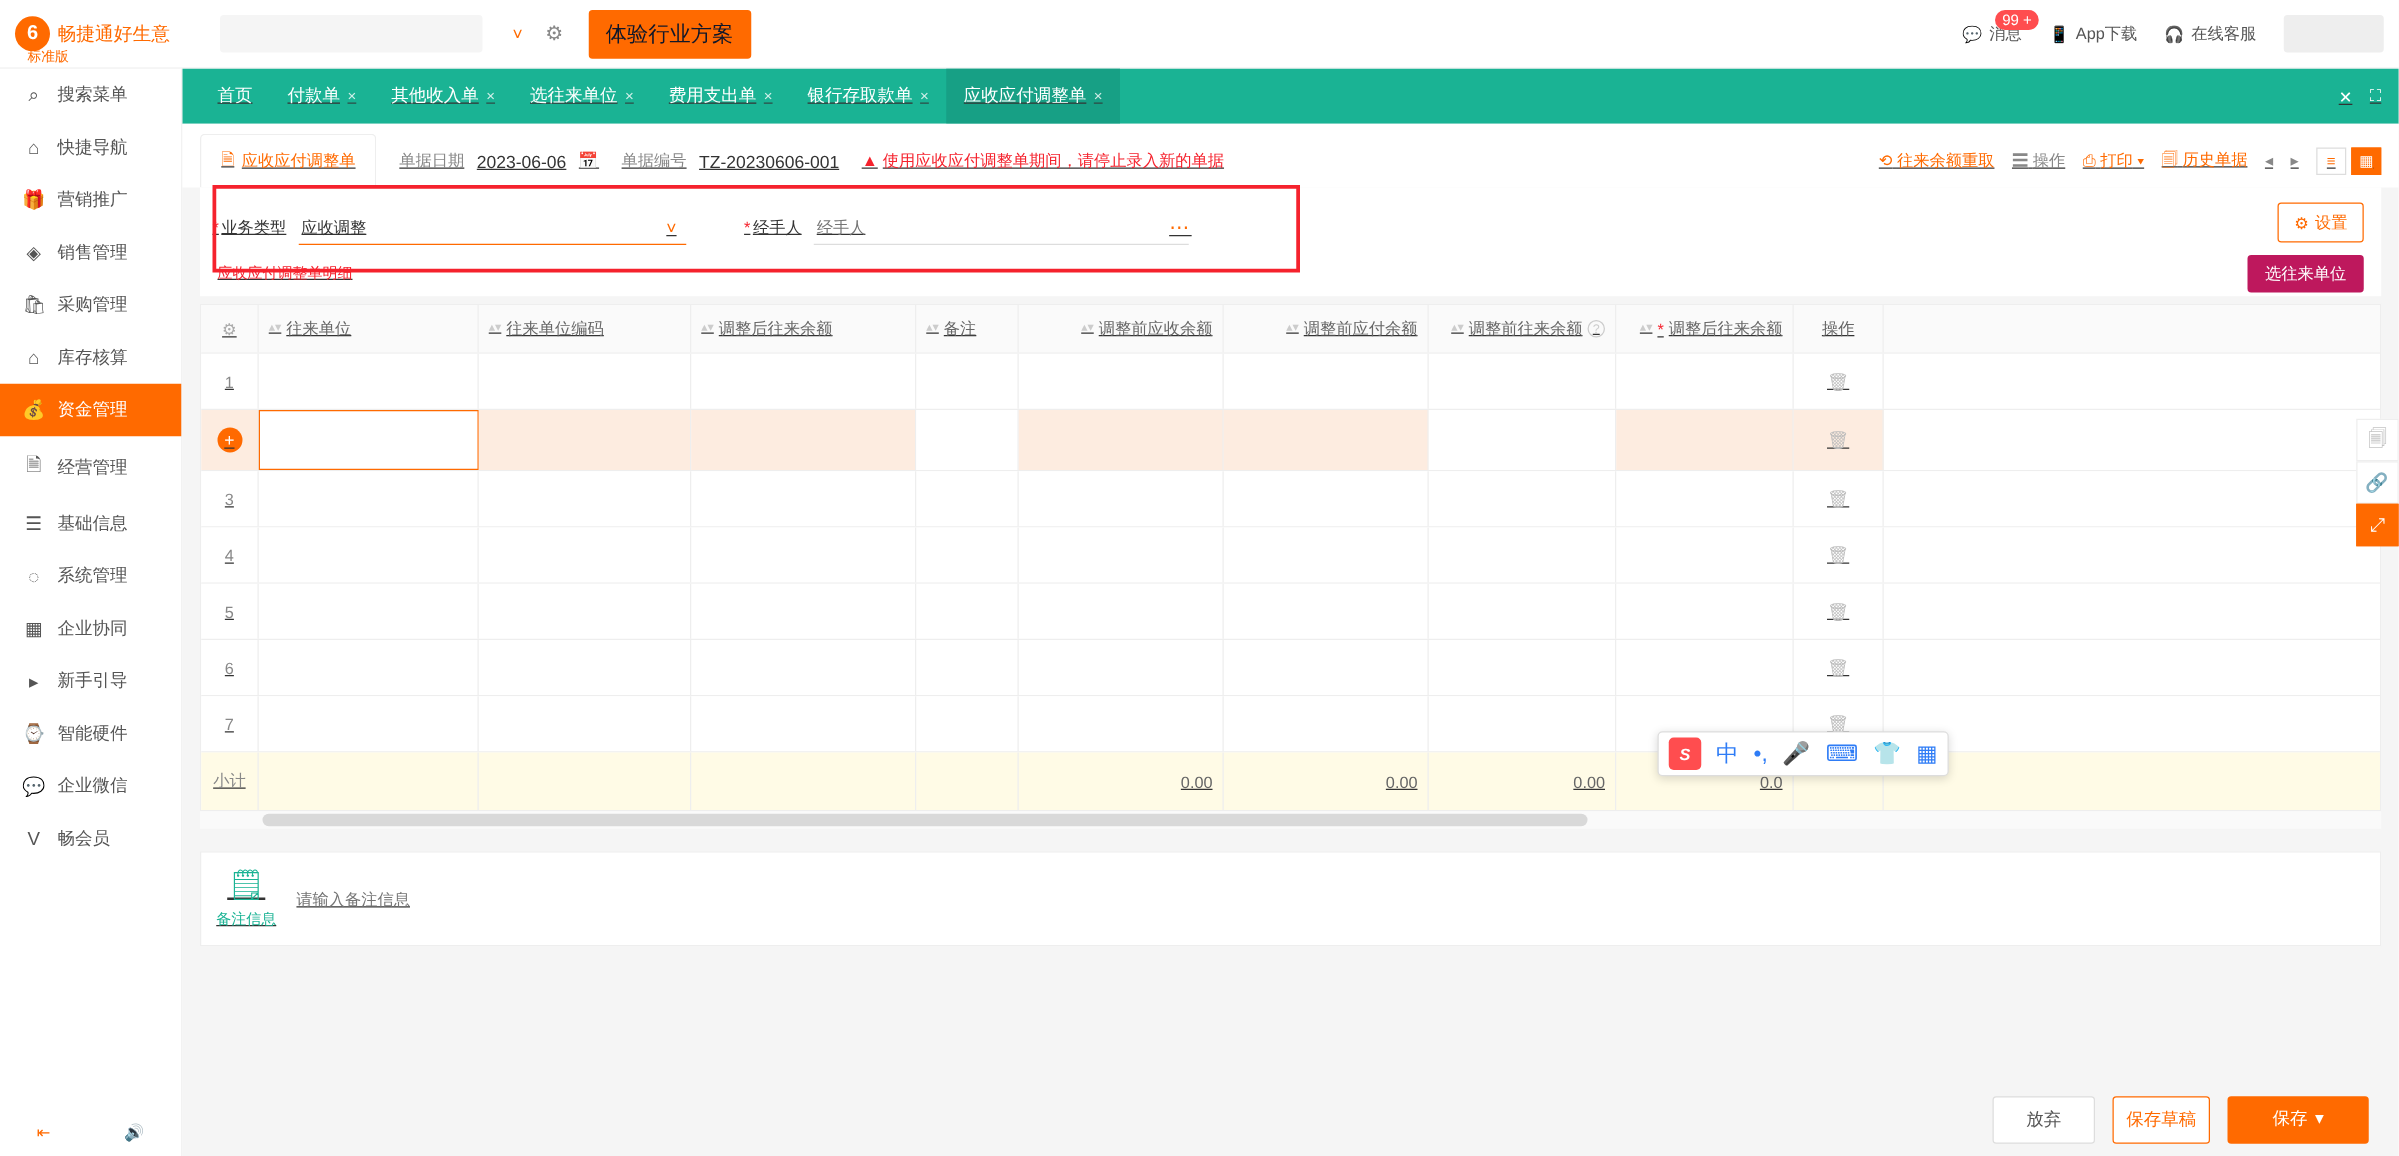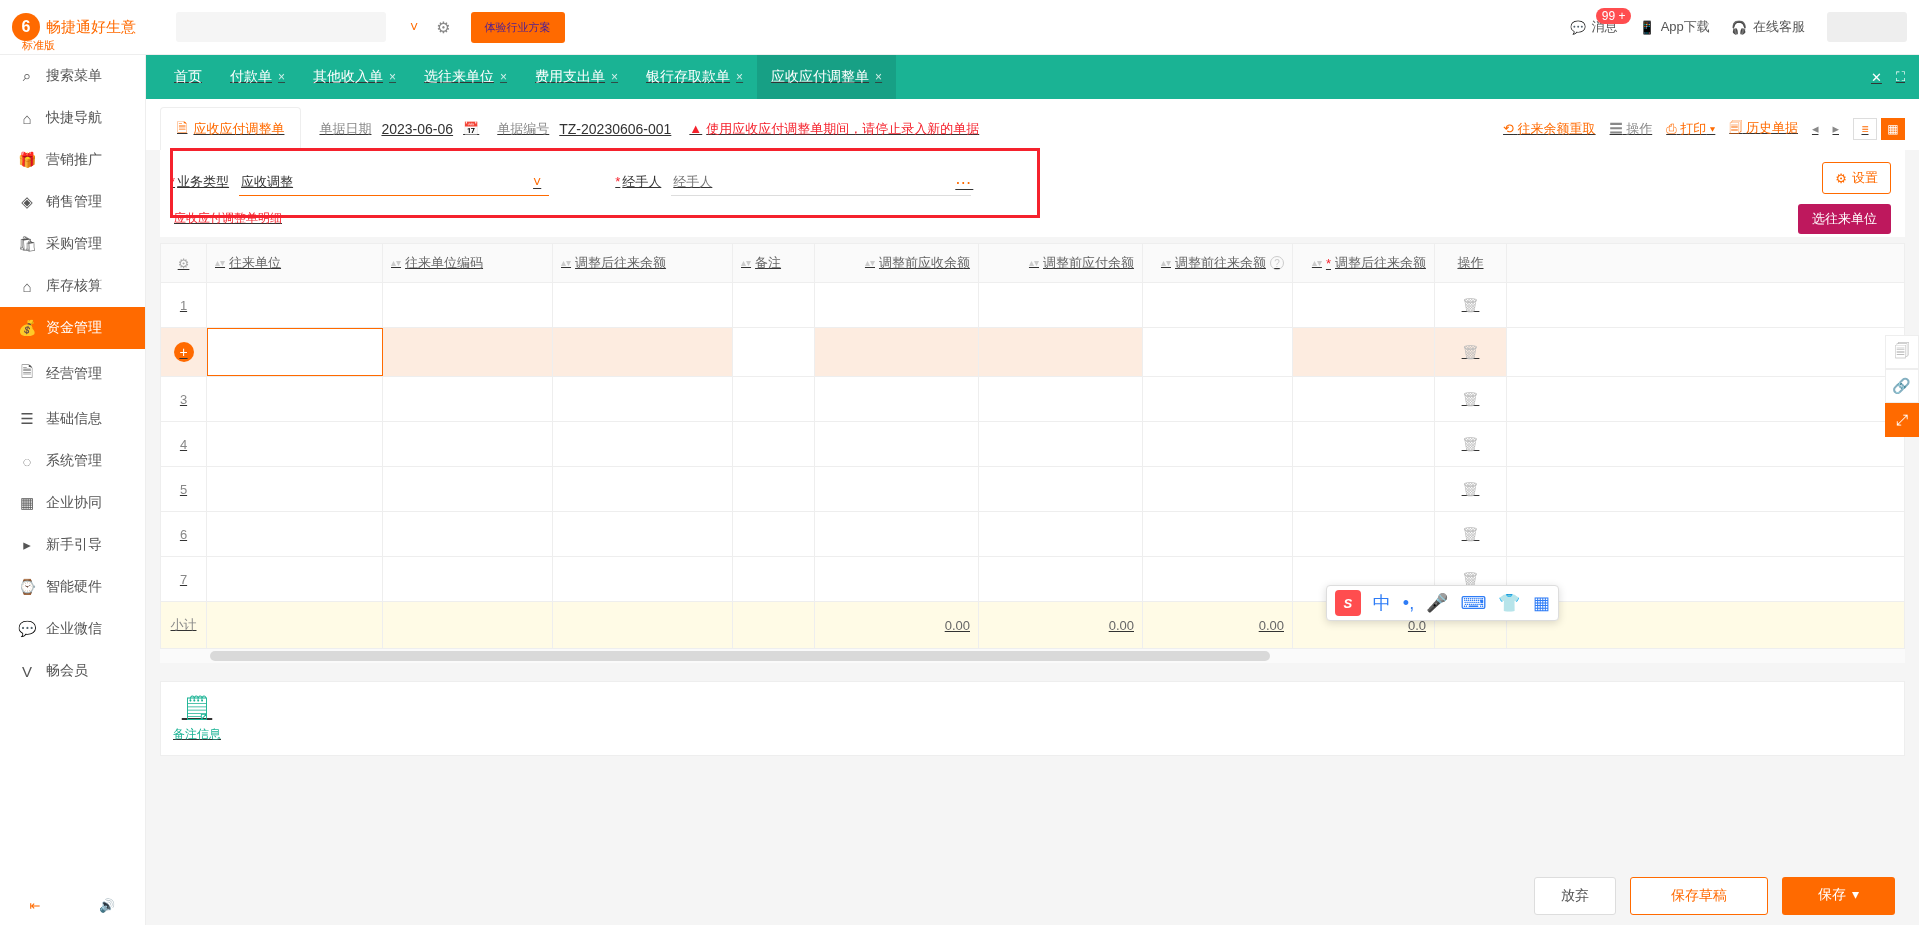--- a/index.html
+++ b/index.html
@@ -5,21 +5,21 @@
 * { margin:0; padding:0; box-sizing:border-box; font-family:"Microsoft YaHei","PingFang SC",sans-serif; }
 body { width:1919px; height:925px; background:#fff; font-size:13px; color:#333; overflow:hidden; position:relative; }
 .top-bar { height:55px; display:flex; align-items:center; padding:0 12px; border-bottom:1px solid #eee; position:relative; }
 .logo-box { display:flex; align-items:center; gap:6px; }
 .logo-circle { width:28px; height:28px; border-radius:50%; background:#ff6a00; display:flex; align-items:center; justify-content:center; color:#fff; font-weight:bold; font-size:16px; }
 .logo-txt { color:#ff6a00; font-size:15px; font-weight:500; }
 .logo-sub { position:absolute; left:22px; top:38px; font-size:11px; color:#ff6a00; }
 .company-sel { margin-left:40px; width:210px; height:30px; background:#f5f5f5; border-radius:3px; display:flex; align-items:center; padding:0 10px; color:#999; }
 .chev-down { margin-left:24px; color:#ff6a00; font-size:14px; }
 .gear { margin-left:18px; color:#888; font-size:16px; }
-.orange-btn { margin-left:20px; background:#ff6a00; color:#4c1d95; border:none; padding:8px 14px; border-radius:3px; font-size:11px; }
+.orange-btn { margin-left:20px; background:#ff6a00; color:#0f172a; border:none; padding:8px 14px; border-radius:3px; font-size:17px; }
 .top-right { margin-left:auto; display:flex; align-items:center; gap:22px; color:#555; font-size:13px; }
 .top-right .item { display:flex; align-items:center; gap:5px; position:relative; }
 .badge99 { position:absolute; top:-10px; right:-14px; background:#ff4d4f; color:#fff; font-size:12px; padding:1px 6px; border-radius:10px; }
 .avatar-blur { width:80px; height:30px; background:#eee; border-radius:3px; }
 .layout { display:flex; height:calc(100% - 55px); }
 .sidebar { width:146px; background:#fff; border-right:1px solid #eee; display:flex; flex-direction:column; position:relative; }
 .sb-item { display:flex; align-items:center; gap:10px; padding:12px 18px; color:#555; font-size:14px; }
 .sb-item.active { background:#ff6a00; color:#fff; }
 .sb-icon { width:18px; text-align:center; font-size:15px; }
 .sb-foot { position:absolute; bottom:0; left:0; width:100%; display:flex; justify-content:space-around; padding:12px 0; color:#ff6a00; }
@@ -35,21 +35,21 @@
 .doc-meta .lbl { color:#888; }
 .doc-meta .val { color:#333; font-size:14px; }
 .warn { color:#f5222d; display:flex; align-items:center; gap:4px; }
 .head-actions { margin-left:auto; display:flex; align-items:center; gap:14px; color:#ff6a00; }
 .head-actions .grey { color:#888; }
 .view-toggle { display:flex; gap:4px; }
 .vt { width:24px; height:22px; border:1px solid #ddd; display:flex; align-items:center; justify-content:center; font-size:12px; color:#ff6a00; }
 .vt.on { background:#ff6a00; color:#fff; border-color:#ff6a00; }
 .form-box { background:#fff; margin:0 14px; padding:18px 10px 10px 10px; position:relative; }
 .red-frame { position:absolute; left:10px; top:-2px; width:870px; height:70px; border:3px solid #f5222d; pointer-events:none; }
-.form-row { display:flex; align-items:center; gap:38px; }
+.form-row { display:flex; align-items:center; gap:18px; }
 .fld { display:flex; align-items:center; gap:10px; }
 .req { color:#f5222d; margin-right:2px; }
 .fld-input { border:none; border-bottom:1px solid #ff6a00; width:310px; padding:6px 2px; font-size:13px; color:#333; outline:none; }
 .fld-input.plain { border-bottom-color:#ddd; color:#bbb; width:300px; }
 .dots { color:#ff6a00; font-size:16px; letter-spacing:2px; margin-left:-26px; }
 .chev-o { color:#ff6a00; margin-left:-26px; font-size:14px; }
 .sub-red { color:#f5222d; font-size:12px; margin-top:14px; margin-left:4px; }
 .toolbar-r { position:absolute; right:14px; top:12px; display:flex; flex-direction:column; align-items:flex-end; gap:10px; }
 .btn-outline-o { border:1px solid #ff6a00; color:#ff6a00; background:#fff; padding:6px 12px; border-radius:3px; font-size:13px; display:flex; align-items:center; gap:5px; }
 .btn-solid-o { background:#be185d; color:#fff; border:none; padding:6px 14px; border-radius:3px; font-size:13px; }
@@ -79,21 +79,21 @@
 .subtotal { display:flex; background:#fffbe6; }
 .subtotal .gc { padding:14px 8px; }
 .scroll-track { height:14px; background:#fafafa; margin:0 14px; position:relative; }
 .scroll-thumb { position:absolute; left:50px; top:2px; height:10px; width:1060px; background:#d9d9d9; border-radius:5px; }
 .remarks-box { margin:18px 14px 0 14px; background:#fff; border:1px solid #eee; display:flex; align-items:center; padding:12px; gap:16px; }
 .remarks-icon { display:flex; flex-direction:column; align-items:center; gap:4px; color:#1ab394; font-size:12px; }
 .remarks-icon .ic { font-size:24px; }
 .remarks-input { border:none; outline:none; font-size:13px; color:#bbb; flex:1; }
 .footer-actions { position:absolute; bottom:10px; right:24px; display:flex; gap:14px; }
 .btn-plain { border:1px solid #ddd; background:#fff; padding:9px 26px; border-radius:3px; font-size:14px; color:#555; }
-.btn-out-o { border:1px solid #ff6a00; background:#fff; color:#ff6a00; padding:9px 40px; border-radius:3px; font-size:14px; }
+.btn-out-o { border:1px solid #ff6a00; background:#fff; color:#ff6a00; padding:9px 10px; border-radius:3px; font-size:14px; }
 .btn-big-o { background:#ff6a00; color:#fff; border:none; padding:9px 36px; border-radius:3px; font-size:14px; display:flex; gap:6px; }
 .right-rail { position:absolute; right:0; top:280px; width:34px; display:flex; flex-direction:column; gap:0; }
 .rail-btn { width:34px; height:34px; border:1px solid #eee; background:#fff; display:flex; align-items:center; justify-content:center; color:#aaa; font-size:15px; }
 .rail-btn.active { background:#ff6a00; color:#fff; border-color:#ff6a00; }
 .ime-bar { position:absolute; right:360px; top:585px; background:#fff; border:1px solid #ddd; border-radius:4px; box-shadow:0 2px 8px rgba(0,0,0,.15); display:flex; align-items:center; padding:4px 8px; gap:12px; }
 .ime-logo { width:26px; height:26px; background:#ff4d4f; border-radius:4px; color:#fff; display:flex; align-items:center; justify-content:center; font-weight:bold; font-style:italic; }
 .ime-ic { color:#2e7cf6; font-size:18px; }
 .help-q { color:#ccc; border:1px solid #ccc; border-radius:50%; width:14px; height:14px; display:inline-flex; align-items:center; justify-content:center; font-size:10px; }
 </style>
 </head>
@@ -448,20 +448,21 @@
     </div>
     <div class="scroll-track">
       <div class="scroll-thumb"></div>
     </div>
 
     <div class="remarks-box">
       <div class="remarks-icon">
         <span class="ic">🗒</span>
         <span>备注信息</span>
       </div>
+      <input class="remarks-input" placeholder="请输入备注信息" style="">
     </div>
 
     <div class="footer-actions">
       <button class="btn-plain">放弃</button>
       <button class="btn-out-o">保存草稿</button>
       <button class="btn-big-o">
           <span>保存</span>
           <span>▾</span>
         </button>
     </div>

